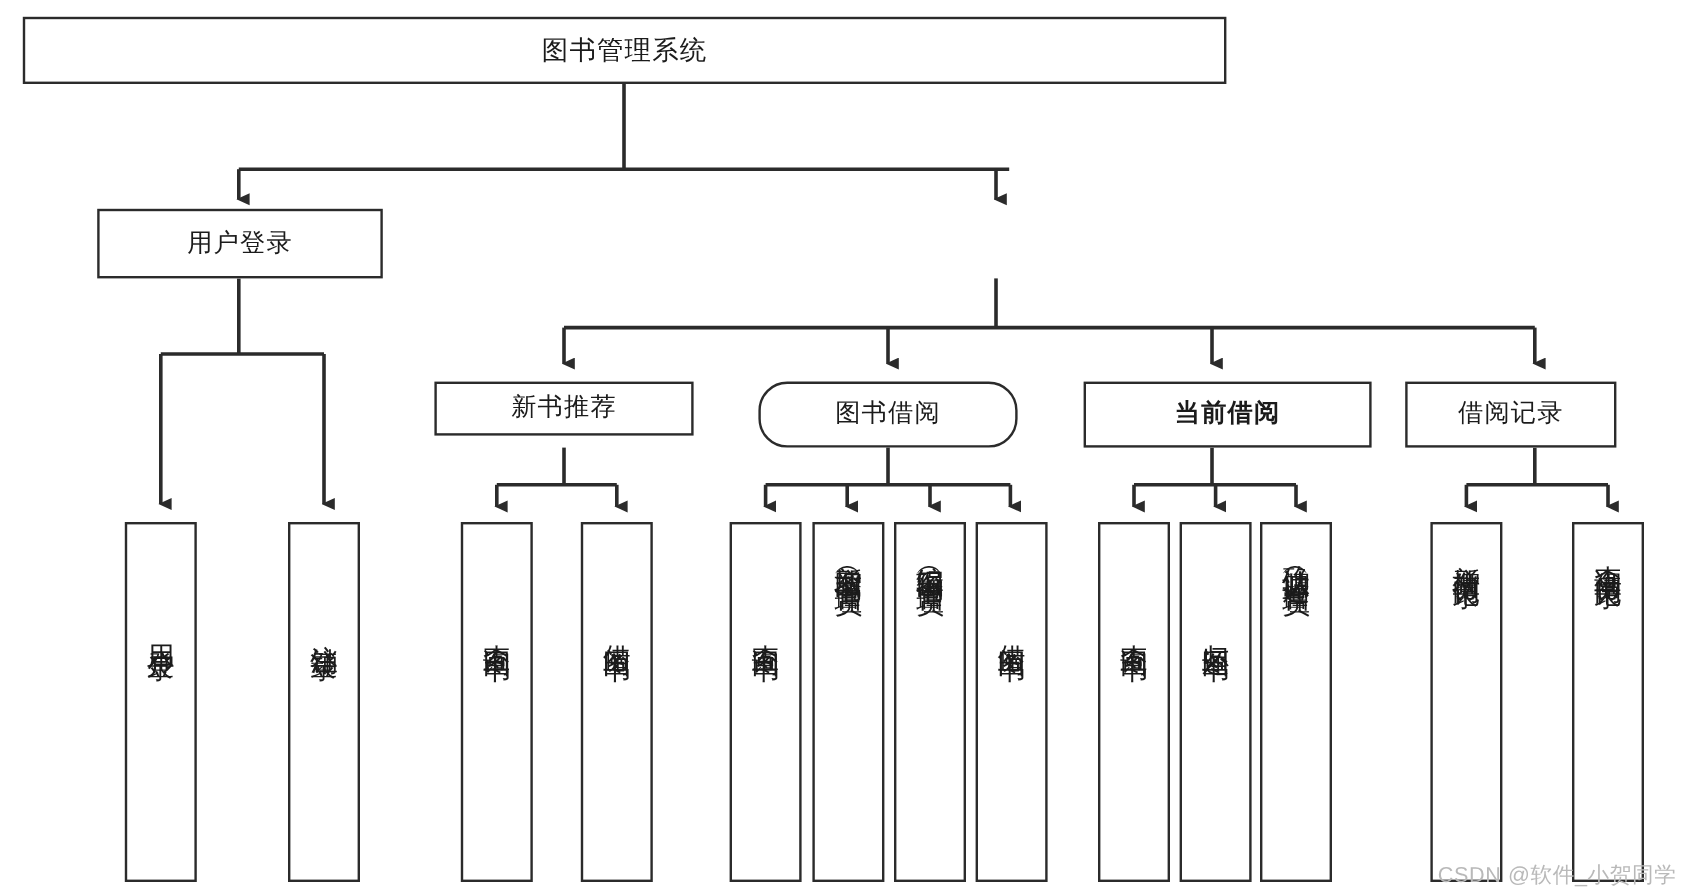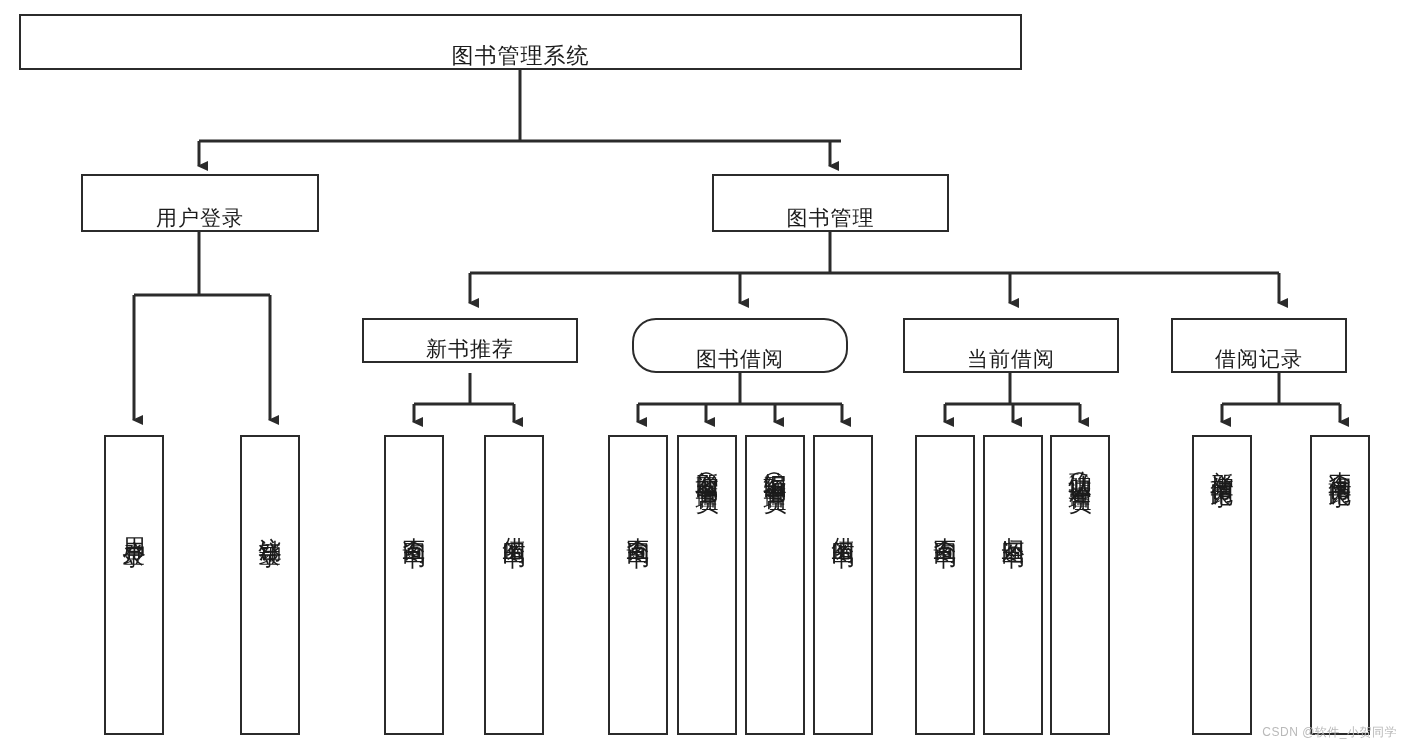--- a/index.html
+++ b/index.html
@@ -24,21 +24,21 @@
     width: 1405px;
     height: 747px;
     pointer-events: none;
   }
   .node {
     position: absolute;
     box-sizing: border-box;
     background: #ffffff;
     border: 2px solid #2b2b2b;
     display: flex;
-    align-items: flex-end;
+    align-items: center;
     justify-content: center;
     color: #1b1b1b;
   }
   .node-label {
     display: block;
     text-align: center;
     line-height: 1.15;
     white-space: nowrap;
   }
   
@@ -67,21 +67,21 @@
   .node.v.mid .node-label {
     margin-top: 78px;
   }
   .node.v.tall .node-label {
     margin-top: 12px;
   }
   .watermark {
     position: absolute;
     right: 8px;
     bottom: 6px;
-    font-size: 12px;
+    font-size: 18px;
     color: #b9b9b9;
     letter-spacing: 0.5px;
     white-space: nowrap;
     pointer-events: none;
   }
 </style>
 </head>
 <body>
 
 <div id="canvas">
@@ -136,31 +136,28 @@
     </g>
   </svg>
 
   <div class="node root h" style="left:19px; top:14px; width:1003px; height:56px;">
     <span class="node-label">图书管理系统</span>
   </div>
 
   <div class="node h" style="left:81px; top:174px; width:238px; height:58px;">
     <span class="node-label">用户登录</span>
   </div>
-  <div class="node h" style="left:712px; top:174px; width:237px; height:58px;">
-    <span class="node-label">图书管理</span>
-  </div>
 
   <div class="node h" style="left:362px; top:318px; width:216px; height:45px;">
     <span class="node-label">新书推荐</span>
   </div>
   <div class="node h" style="left:632px; top:318px; width:216px; height:55px;border-radius:24px;">
     <span class="node-label">图书借阅</span>
   </div>
-  <div class="node h" style="left:903px; top:318px; width:216px; height:55px;">
+  <div class="node h" style="left:903px; top:318px; width:240px; height:55px;font-weight:bold;">
     <span class="node-label">当前借阅</span>
   </div>
   <div class="node h" style="left:1171px; top:318px; width:176px; height:55px;">
     <span class="node-label">借阅记录</span>
   </div>
 
   <div class="node v mid" style="left:104px; top:435px; width:60px; height:300px;">
     <span class="node-label">用户登录</span>
   </div>
   <div class="node v mid" style="left:240px; top:435px; width:60px; height:300px;">

